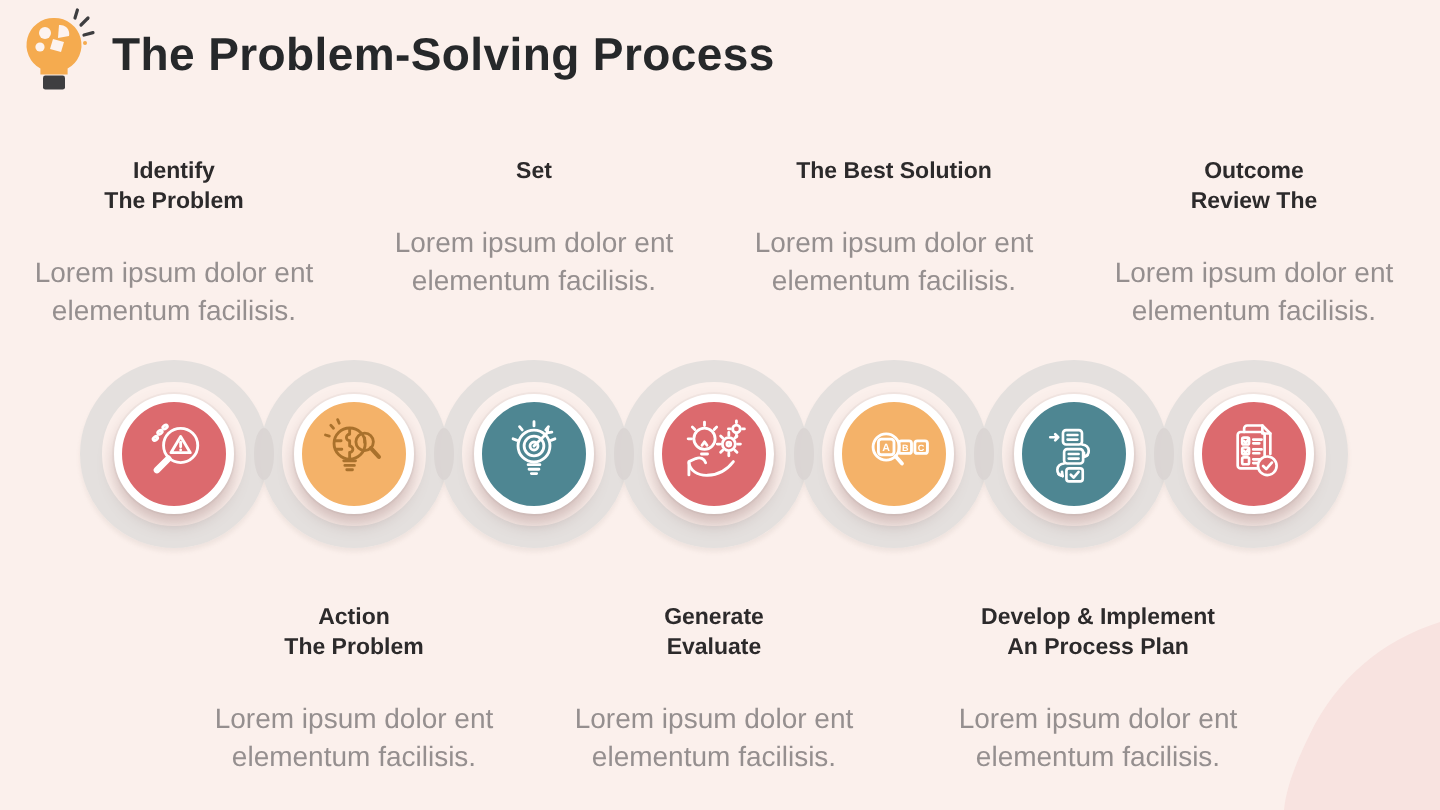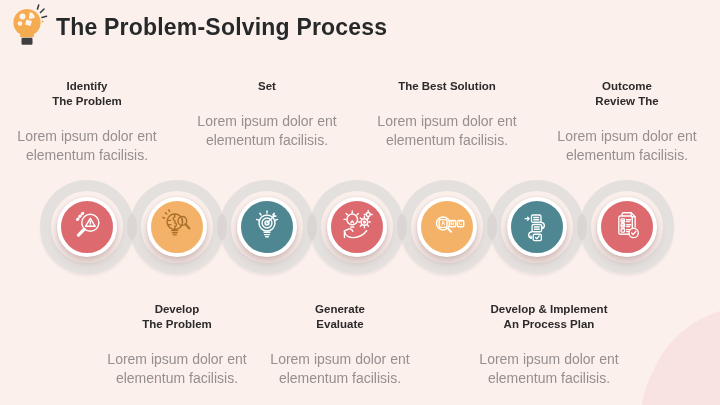--- a/index.html
+++ b/index.html
@@ -231,29 +231,29 @@
         <rect x="13.8" y="21.8" width="3.6" height="3.6" rx="0.8"></rect>
         <path d="M19.6 22.8 h4.4 M19.6 24.8 h3.2"></path>
         <circle cx="27" cy="26.2" r="4.9" fill="#DC6A6E"></circle>
         <path d="M24.8 26.3 l1.6 1.6 3 -3.4"></path>
       </g>
     </svg>
   </div>
 
   <div class="label bottom" style="left:87px">
     <div class="label-title">
-      <div>Develop</div>
+      <div>Action</div>
       <div>The Problem</div>
     </div>
     <div class="label-desc">
       <div>Lorem ipsum dolor ent</div>
       <div>elementum facilisis.</div>
     </div>
   </div>
-  <div class="label bottom" style="left:250px">
+  <div class="label bottom" style="left:267px">
     <div class="label-title">
       <div>Generate</div>
       <div>Evaluate</div>
     </div>
     <div class="label-desc">
       <div>Lorem ipsum dolor ent</div>
       <div>elementum facilisis.</div>
     </div>
   </div>
   <div class="label bottom" style="left:459px">

